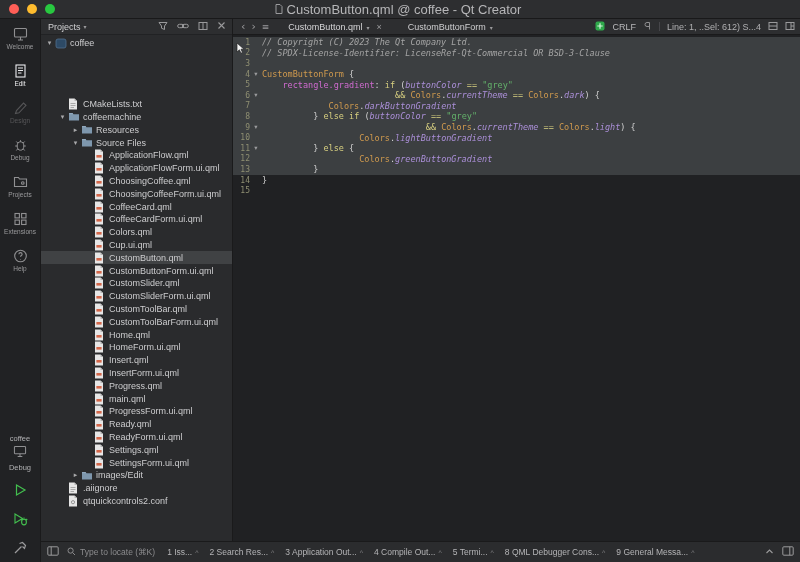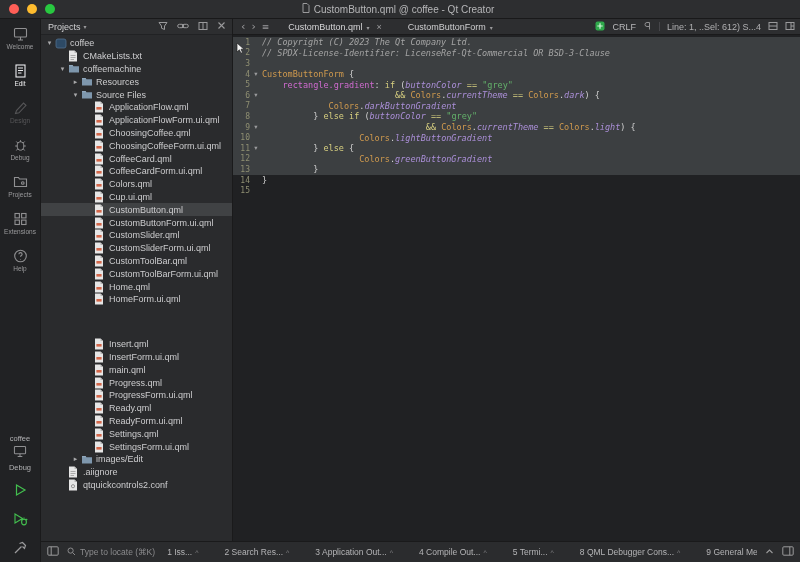--- a/index.html
+++ b/index.html
@@ -10,21 +10,21 @@
     display:flex;flex-direction:column;
     -webkit-user-select:none;user-select:none;
   }
   
   .titlebar{flex:none;height:18px;background:#2d2e30;border-bottom:1px solid #19191a;
     display:flex;align-items:center;position:relative}
   .lights{display:flex;gap:8px;padding-left:9px;z-index:2}
   .light{width:10px;height:10px;border-radius:50%}
   .l-close{background:#ff5f57}.l-min{background:#febc2e}.l-zoom{background:#28c840}
   .wtitle{position:absolute;left:0;right:4px;display:flex;justify-content:center;align-items:center;gap:4px;
-    font-size:10px;color:#b6b6b8}
+    font-size:13px;color:#b6b6b8}
   
   .main{flex:1;display:flex;min-height:0}
   
   .modebar{flex:none;width:40px;background:#212224;border-right:1px solid #1a1a1b;
     display:flex;flex-direction:column;align-items:center}
   .mode{width:40px;height:37px;display:flex;flex-direction:column;align-items:center;justify-content:center;
     color:#909092;cursor:default}
   .mode .mlbl{font-size:6.5px;margin-top:1px;color:#9a9a9c}
   .mode.active{color:#ececee}.mode.active .mlbl{color:#ececee}
   .mode.disabled{color:#555557}.mode.disabled .mlbl{color:#565658}
@@ -77,21 +77,21 @@
   .kw{color:#d8d080}
   .op{color:#d8d080}
   .va{color:#ab8fd8;font-style:italic}
   .st{color:#63b06a}
   .pl{color:#d2d2d2}
   .mousecur{position:absolute;left:3px;top:5px;z-index:3}
   
   .statusbar{flex:none;height:20px;background:#2b2c2e;border-top:1px solid #1a1a1b;
     display:flex;align-items:center;font-size:8.5px;color:#a9a9ab;padding:0 6px;gap:8px;white-space:nowrap}
   .locator{display:flex;align-items:center;gap:4px;color:#8b8b8d}
-  .panes{display:flex;align-items:center;gap:26px;margin-left:4px;overflow:hidden;flex:1}
+  .panes{display:flex;align-items:center;gap:11px;margin-left:4px;overflow:hidden;flex:1}
   .pane{display:flex;align-items:center;gap:3px;color:#b5b5b7}
   .pcaret{color:#7e7e80;font-size:7px}
   .sb-right{margin-left:auto;display:flex;align-items:center;gap:8px}
   svg{flex:none}
 </style>
 </head>
 <body>
 
 <div class="titlebar">
   <div class="lights">
@@ -244,21 +244,21 @@
         <div class="tree" id="tree">
             <div class="trow" style="padding-left: 3px;">
               <span class="tw">▾</span>
               <span class="ticon">
                 <svg width="12" height="11" viewBox="0 0 12 11">
                   <rect x="1" y="1" width="10" height="9" rx="2" fill="#2d4a66" stroke="#50708e" stroke-width="0.8"></rect>
                 </svg>
               </span>
               <span class="tlbl">coffee</span>
             </div>
-            <div class="trow" style="padding-left: 16px;">
+            <div class="trow" style="padding-left: 16px; margin-top: 48px;">
               <span class="tw"></span>
               <span class="ticon">
                 <svg width="10" height="12" viewBox="0 0 10 12">
                   <path d="M1 .5h5.5L9 3v8.5H1z" fill="#e6e6e6"></path>
                   <path d="M6.5 .5L9 3H6.5z" fill="#b5b5b5"></path>
                   <path d="M2.5 5.5h5M2.5 7.5h5M2.5 9.5h3.5" stroke="#9a9a9a" stroke-width="0.8"></path>
                 </svg>
               </span>
               <span class="tlbl">CMakeLists.txt</span>
             </div>
@@ -461,21 +461,21 @@
               <span class="tw"></span>
               <span class="ticon">
                 <svg width="10" height="12" viewBox="0 0 10 12">
                   <path d="M1 .5h5.5L9 3v8.5H1z" fill="#e6e6e6"></path>
                   <path d="M6.5 .5L9 3H6.5z" fill="#b5b5b5"></path>
                   <rect x="2.4" y="6" width="5.2" height="2.6" fill="#d4674a"></rect>
                 </svg>
               </span>
               <span class="tlbl">HomeForm.ui.qml</span>
             </div>
-            <div class="trow" style="padding-left: 42px; margin-top: 32px;">
+            <div class="trow" style="padding-left: 42px;">
               <span class="tw"></span>
               <span class="ticon">
                 <svg width="10" height="12" viewBox="0 0 10 12">
                   <path d="M1 .5h5.5L9 3v8.5H1z" fill="#e6e6e6"></path>
                   <path d="M6.5 .5L9 3H6.5z" fill="#b5b5b5"></path>
                   <rect x="2.4" y="6" width="5.2" height="2.6" fill="#d4674a"></rect>
                 </svg>
               </span>
               <span class="tlbl">Insert.qml</span>
             </div>
@@ -492,32 +492,32 @@
             </div>
             <div class="trow" style="padding-left: 42px;">
               <span class="tw"></span>
               <span class="ticon">
                 <svg width="10" height="12" viewBox="0 0 10 12">
                   <path d="M1 .5h5.5L9 3v8.5H1z" fill="#e6e6e6"></path>
                   <path d="M6.5 .5L9 3H6.5z" fill="#b5b5b5"></path>
                   <rect x="2.4" y="6" width="5.2" height="2.6" fill="#d4674a"></rect>
                 </svg>
               </span>
+              <span class="tlbl">Progress.qml</span>
+            </div>
+            <div class="trow" style="padding-left: 42px;">
+              <span class="tw"></span>
+              <span class="ticon">
+                <svg width="10" height="12" viewBox="0 0 10 12">
+                  <path d="M1 .5h5.5L9 3v8.5H1z" fill="#e6e6e6"></path>
+                  <path d="M6.5 .5L9 3H6.5z" fill="#b5b5b5"></path>
+                  <rect x="2.4" y="6" width="5.2" height="2.6" fill="#d4674a"></rect>
+                </svg>
+              </span>
               <span class="tlbl">main.qml</span>
-            </div>
-            <div class="trow" style="padding-left: 42px;">
-              <span class="tw"></span>
-              <span class="ticon">
-                <svg width="10" height="12" viewBox="0 0 10 12">
-                  <path d="M1 .5h5.5L9 3v8.5H1z" fill="#e6e6e6"></path>
-                  <path d="M6.5 .5L9 3H6.5z" fill="#b5b5b5"></path>
-                  <rect x="2.4" y="6" width="5.2" height="2.6" fill="#d4674a"></rect>
-                </svg>
-              </span>
-              <span class="tlbl">Progress.qml</span>
             </div>
             <div class="trow" style="padding-left: 42px;">
               <span class="tw"></span>
               <span class="ticon">
                 <svg width="10" height="12" viewBox="0 0 10 12">
                   <path d="M1 .5h5.5L9 3v8.5H1z" fill="#e6e6e6"></path>
                   <path d="M6.5 .5L9 3H6.5z" fill="#b5b5b5"></path>
                   <rect x="2.4" y="6" width="5.2" height="2.6" fill="#d4674a"></rect>
                 </svg>
               </span>

